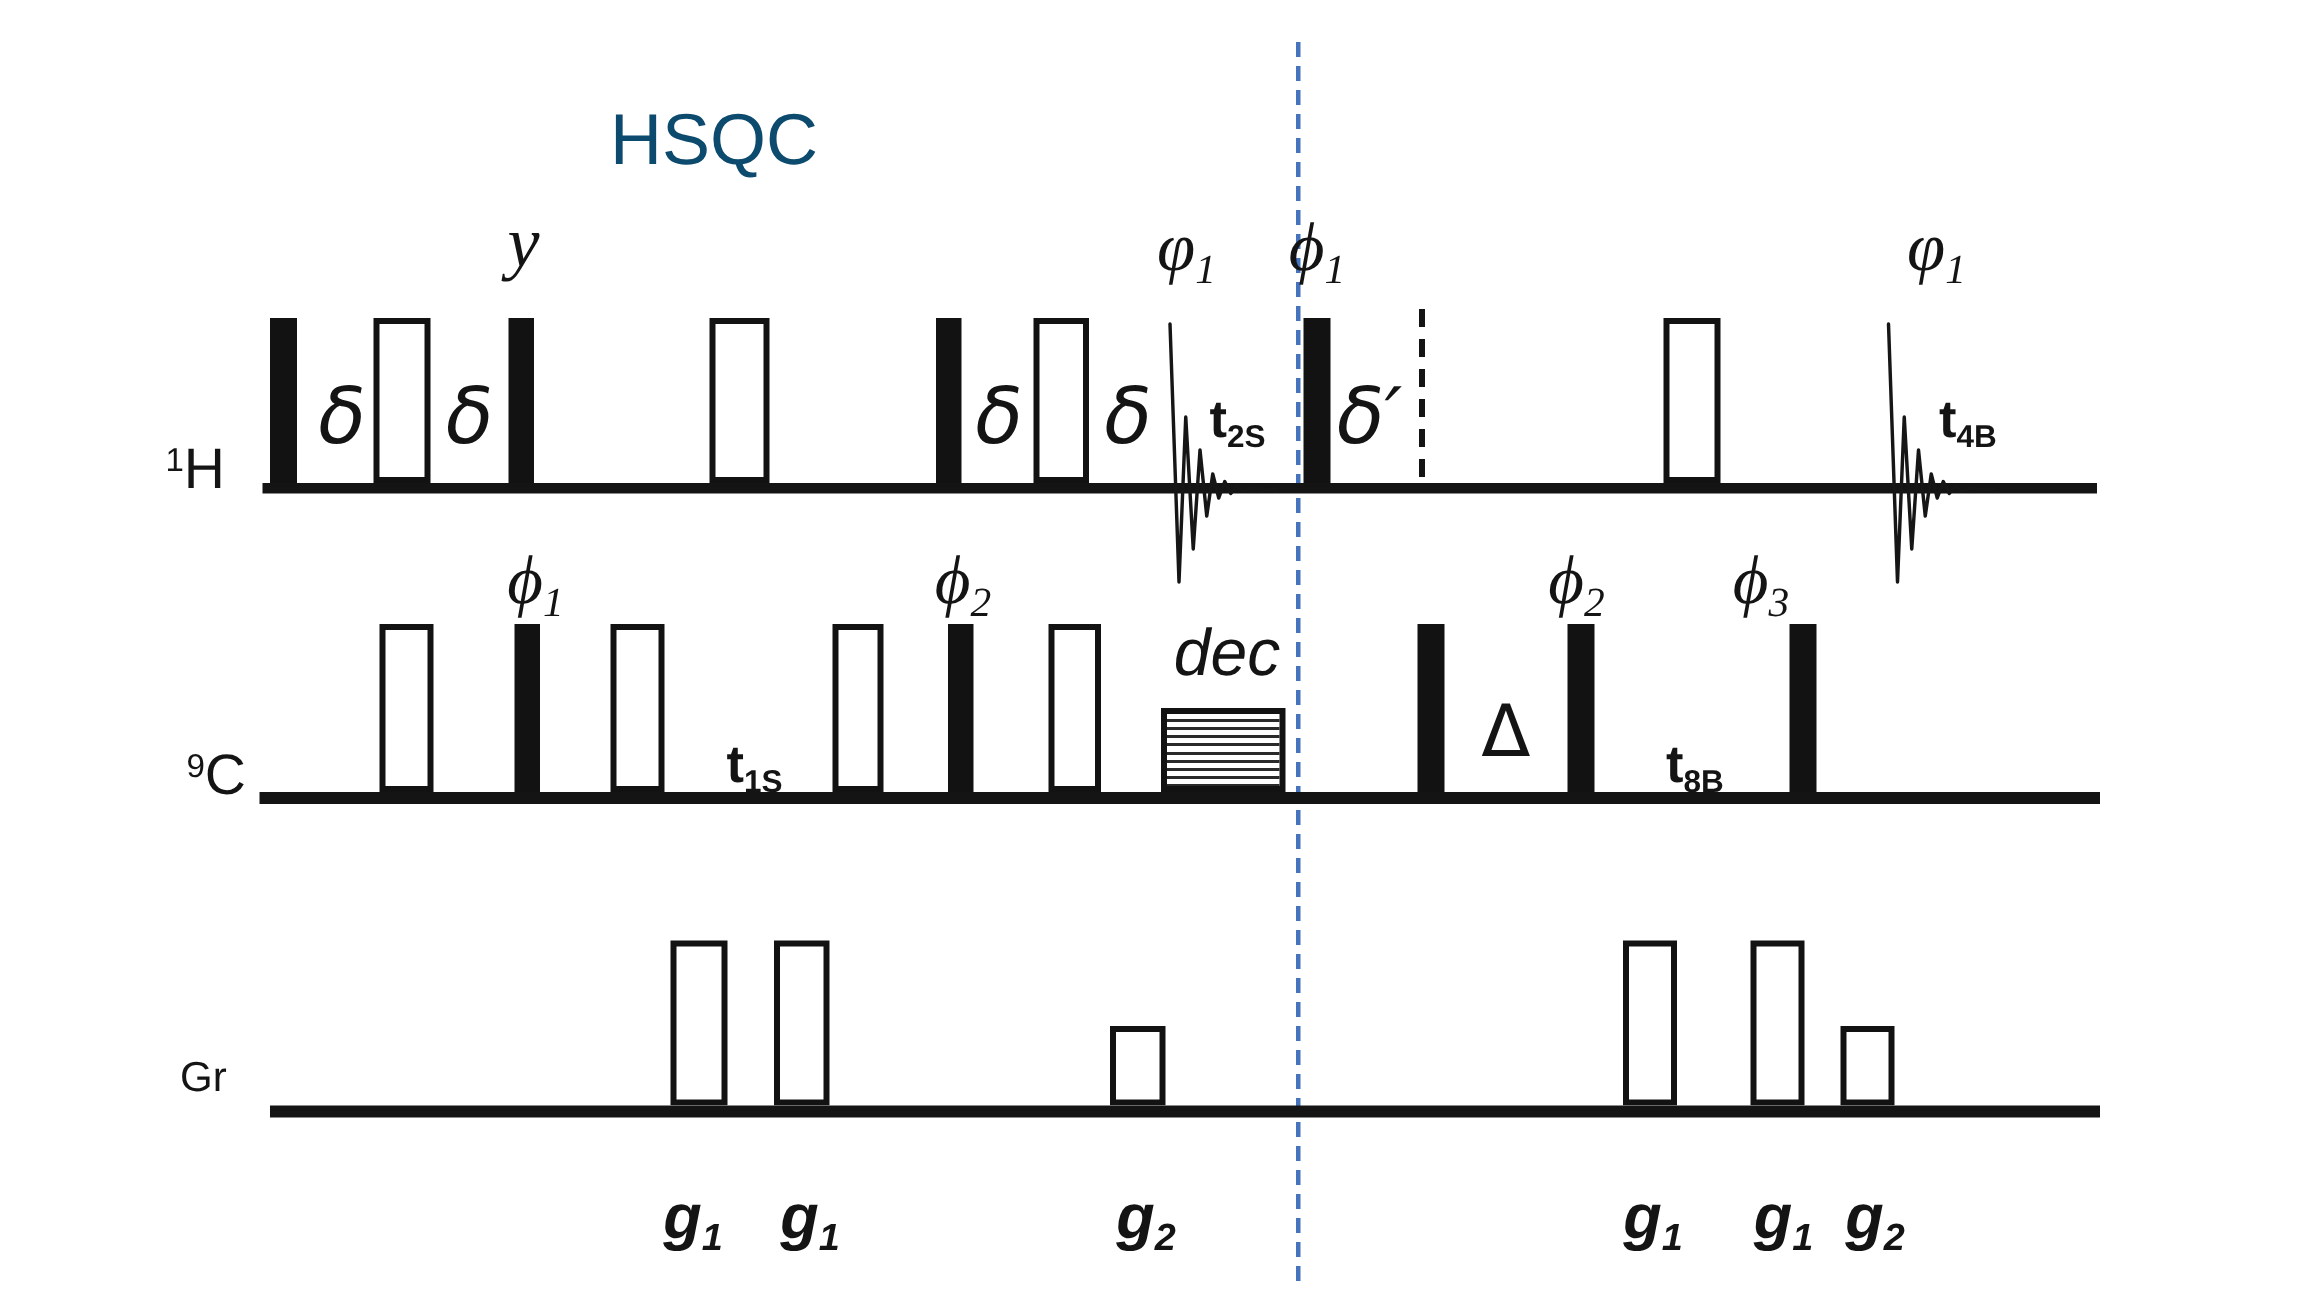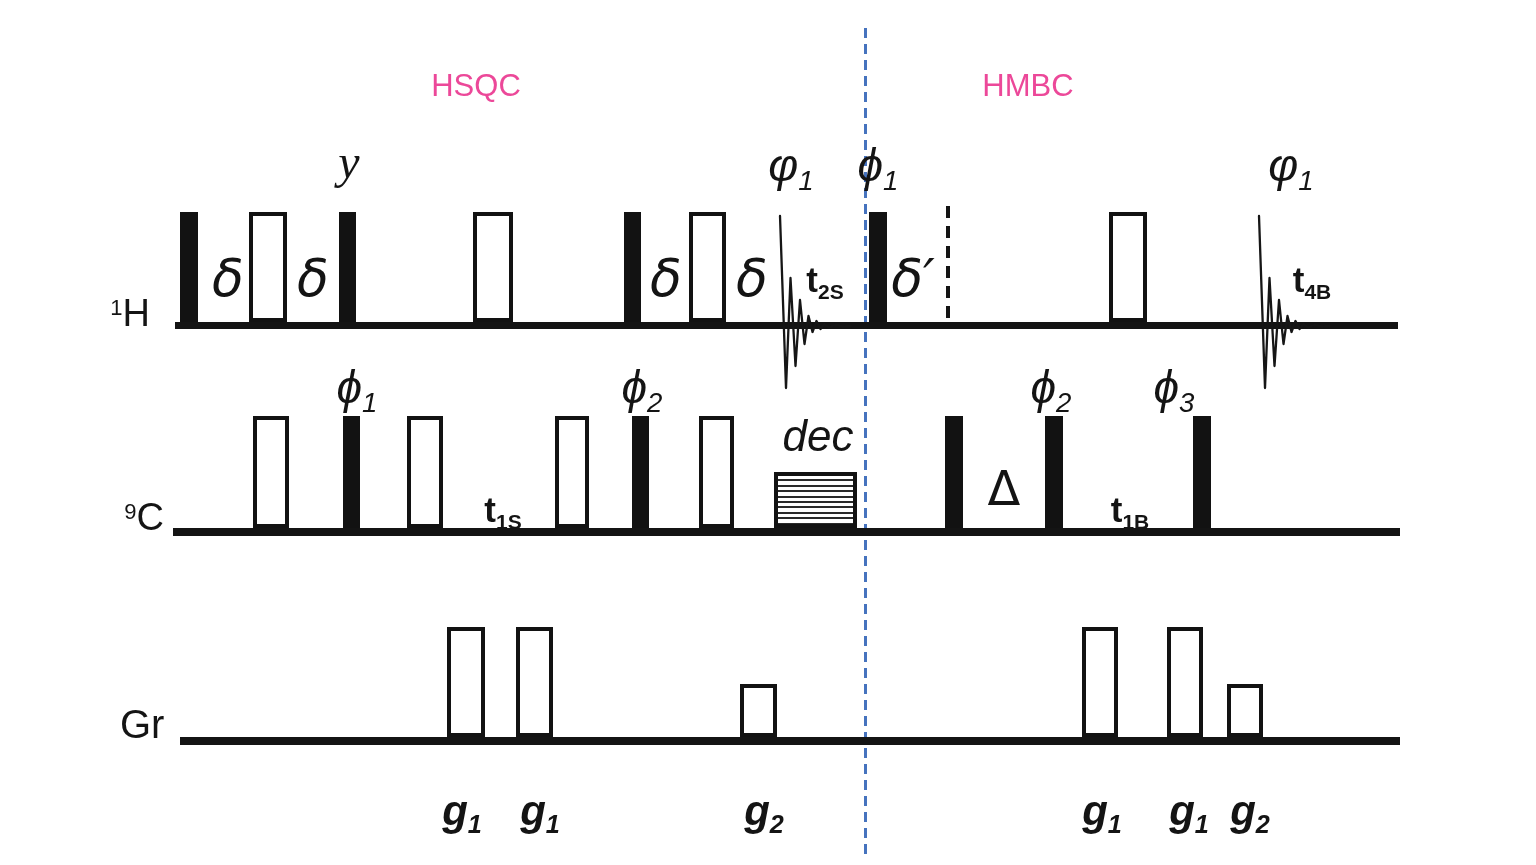--- a/index.html
+++ b/index.html
@@ -3,51 +3,50 @@
 <meta charset="utf-8">
 <style>
   html,body{margin:0;padding:0;background:#fff;}
   #canvas{position:relative;width:1536px;height:865px;background:#fff;overflow:hidden;
           font-family:"Liberation Sans",sans-serif;color:#141414;}
   .abs{position:absolute;}
   .baseline{position:absolute;background:#141414;}
   .p90{position:absolute;background:#121212;}
   .p180{position:absolute;background:#fff;border:4px solid #121212;box-sizing:border-box;}
   .lbl{position:absolute;line-height:1;white-space:nowrap;transform:translateX(-50%);}
-  .title{font-size:31px;color:#ec4899;}
+  .title{font-size:48px;color:#0c4a6e;}
   .chan{position:absolute;line-height:1;font-size:38px;text-align:right;white-space:nowrap;}
   .sp{font-size:.58em;vertical-align:.50em;}
   .sb{font-size:.60em;vertical-align:-0.32em;}
   .delta{font-size:52px;font-family:"DejaVu Sans",sans-serif;font-style:italic;}
-  .phi{font-size:46px;font-family:Liberation Sans, sans-serif;font-style:italic;text-align:center;}
+  .phi{font-size:46px;font-family:Liberation Serif, serif;font-style:italic;text-align:center;}
   .tlab{font-size:35px;font-weight:700;margin-top:36px;}
   .glab{font-size:42px;font-weight:700;font-style:italic;}
   .ylab{font-size:48px;font-family:"Liberation Serif",serif;font-style:italic;}
   .declab{font-size:44px;font-style:italic;}
   .bigdelta{font-size:48px;font-family:"DejaVu Sans",sans-serif;}
   .decbox{position:absolute;box-sizing:border-box;border:4px solid #121212;background:
     repeating-linear-gradient(to bottom,#fff 0 3.4px,#2a2a2a 3.4px 5.4px);}
   .bluedash{position:absolute;background:repeating-linear-gradient(to bottom,var(--c,#4673BE) 0 10px,transparent 10px 16px);}
   .blackdash{position:absolute;background:repeating-linear-gradient(to bottom,#141414 0 12px,transparent 12px 20px);}
   svg{display:block;}
 </style>
 </head>
 <body>
 
 <div id="canvas">
 
   <div class="lbl title" style="left:476px;top:70px;">HSQC</div>
-  <div class="lbl title" style="left:1028px;top:70px;">HMBC</div>
 
   <div class="bluedash" style="left: 864px; top: 28px; width: 3px; height: 828px; --c: #4673BE;"></div>
   <div class="blackdash" style="left:946px;top:206px;width:4px;height:117px;"></div>
 
   <div class="chan" style="left:60px;top:294px;width:90px;"><span class="sp">1</span><span>H</span></div>
   <div class="chan" style="left:60px;top:498px;width:104px;"><span class="sp">9</span><span>C</span></div>
-  <div class="chan" style="left:120px;top:704px;width:60px;text-align:left;font-size:40px;">Gr</div>
+  <div class="chan" style="left:120px;top:704px;width:60px;text-align:left;font-size:28px;">Gr</div>
 
   <div class="baseline" style="left:175px;top:322px;width:1223px;height:7px;"></div>
   <div class="baseline" style="left:173px;top:528px;width:1227px;height:8px;"></div>
   <div class="baseline" style="left:180px;top:737px;width:1220px;height:8px;"></div>
 
   <div class="p90" style="left:180px;top:212px;width:18px;height:110px;"></div>
   <div class="p180" style="left:249px;top:212px;width:38px;height:110px;"></div>
   <div class="p90" style="left:339px;top:212px;width:17px;height:110px;"></div>
   <div class="p180" style="left:473px;top:212px;width:40px;height:110px;"></div>
   <div class="p90" style="left:624px;top:212px;width:17px;height:110px;"></div>
@@ -86,21 +85,21 @@
   <div class="p90" style="left:945px;top:416px;width:18px;height:112px;"></div>
   <div class="p90" style="left:1045px;top:416px;width:18px;height:112px;"></div>
   <div class="p90" style="left:1193px;top:416px;width:18px;height:112px;"></div>
 
   <div class="lbl phi" style="left:357px;top:364px;"><span>ϕ</span><span class="sb">1</span></div>
   <div class="lbl phi" style="left:642px;top:364px;"><span>ϕ</span><span class="sb">2</span></div>
   <div class="lbl phi" style="left:1051px;top:364px;"><span>ϕ</span><span class="sb">2</span></div>
   <div class="lbl phi" style="left:1174px;top:364px;"><span>ϕ</span><span class="sb">3</span></div>
 
   <div class="lbl tlab" style="left:503px;top:456px;"><span>t</span><span class="sb">1S</span></div>
-  <div class="lbl tlab" style="left:1130px;top:456px;"><span>t</span><span class="sb">1B</span></div>
+  <div class="lbl tlab" style="left:1130px;top:456px;"><span>t</span><span class="sb">8B</span></div>
   <div class="lbl declab" style="left:818px;top:414px;text-align:right;">dec</div>
   <div class="lbl bigdelta" style="left:1004px;top:464px;">Δ</div>
 
   <div class="p180" style="left:447px;top:627px;width:38px;height:110px;"></div>
   <div class="p180" style="left:516px;top:627px;width:37px;height:110px;"></div>
   <div class="p180" style="left:740px;top:684px;width:37px;height:53px;"></div>
   <div class="p180" style="left:1082px;top:627px;width:36px;height:110px;"></div>
   <div class="p180" style="left:1167px;top:627px;width:36px;height:110px;"></div>
   <div class="p180" style="left:1227px;top:684px;width:36px;height:53px;"></div>
 

